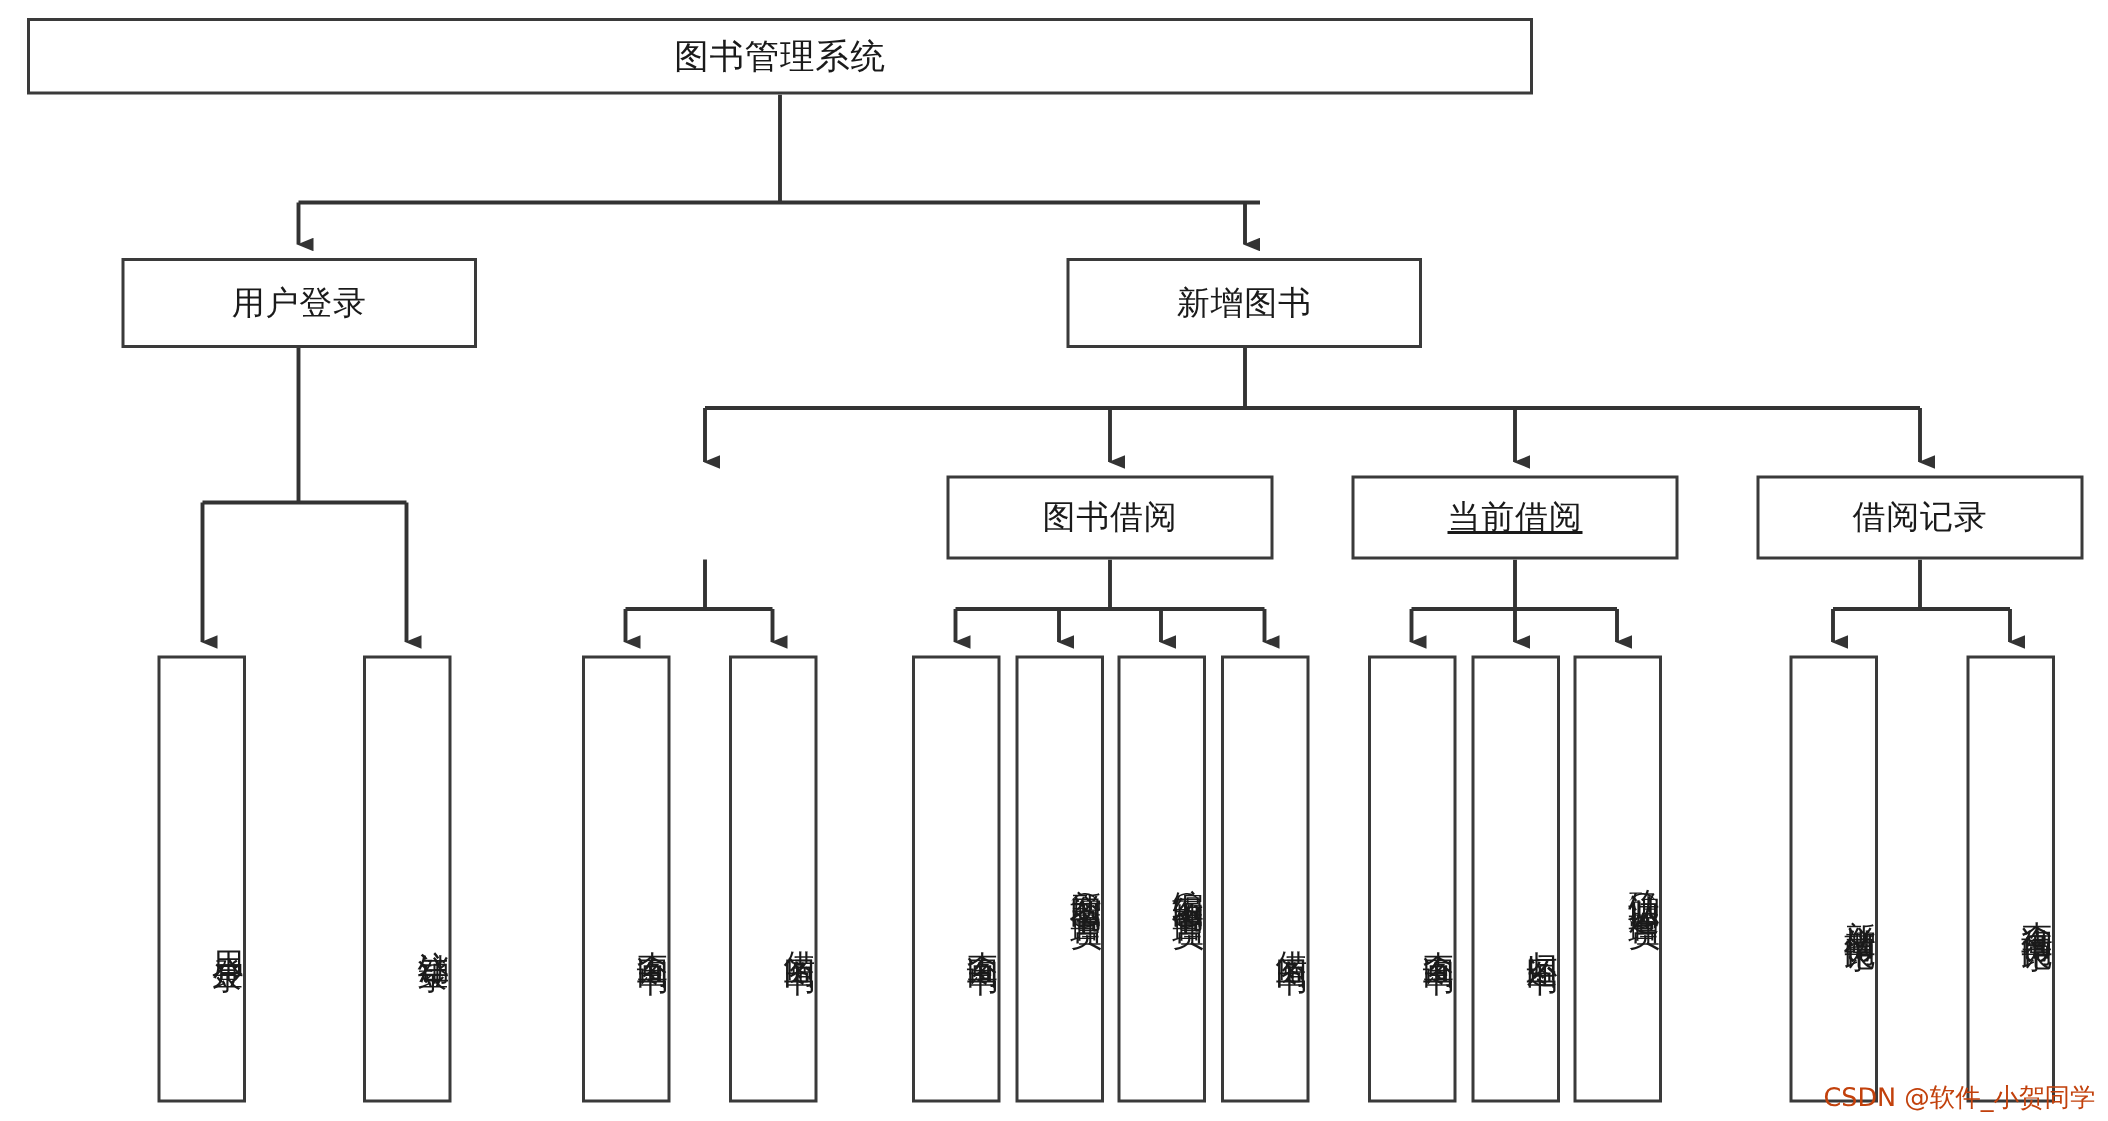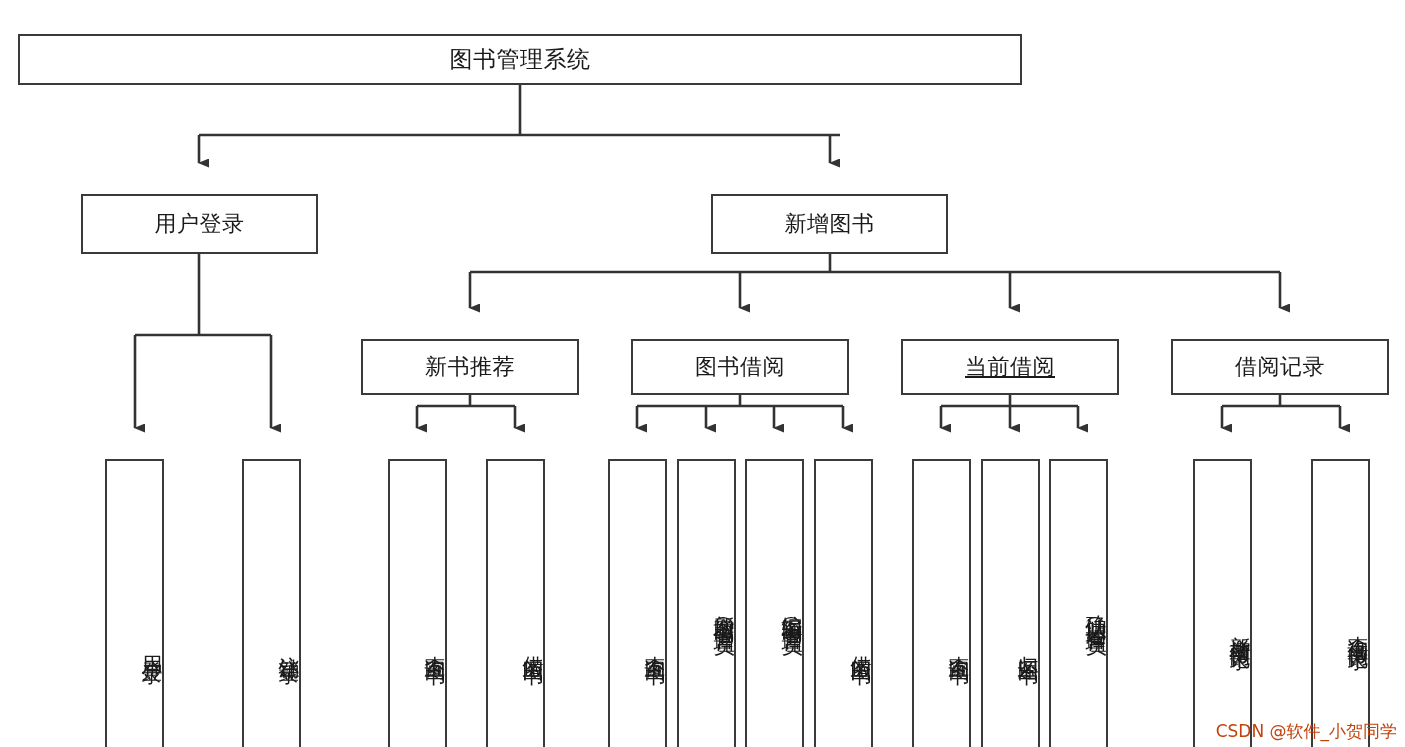--- a/index.html
+++ b/index.html
@@ -27,21 +27,20 @@
   }
   .node {
     position: absolute;
     box-sizing: border-box;
     border: 2.5px solid #3a3a3a;
     background: #ffffff;
     display: flex;
     align-items: center;
     justify-content: center;
     color: #1a1a1a;
-    margin-top: 22px;
   }
   .node-h {
     font-size: 22px;
     letter-spacing: 0.5px;
     white-space: nowrap;
   }
   .node-h.root {
     font-size: 23px;
   }
   .node-v {
@@ -127,23 +126,20 @@
     <span>图书管理系统</span>
   </div>
 
   <div class="node node-h" style="left:81px; top:172px; width:237px; height:60px;">
     <span>用户登录</span>
   </div>
   <div class="node node-h" style="left:711px; top:172px; width:237px; height:60px;">
     <span>新增图书</span>
   </div>
 
-  <div class="node node-h" style="left:361px; top:317px; width:218px; height:56px;">
-    <span>新书推荐</span>
-  </div>
   <div class="node node-h" style="left:631px; top:317px; width:218px; height:56px;">
     <span>图书借阅</span>
   </div>
   <div class="node node-h" style="left:901px; top:317px; width:218px; height:56px;text-decoration:underline;">
     <span>当前借阅</span>
   </div>
   <div class="node node-h" style="left:1171px; top:317px; width:218px; height:56px;">
     <span>借阅记录</span>
   </div>
 

